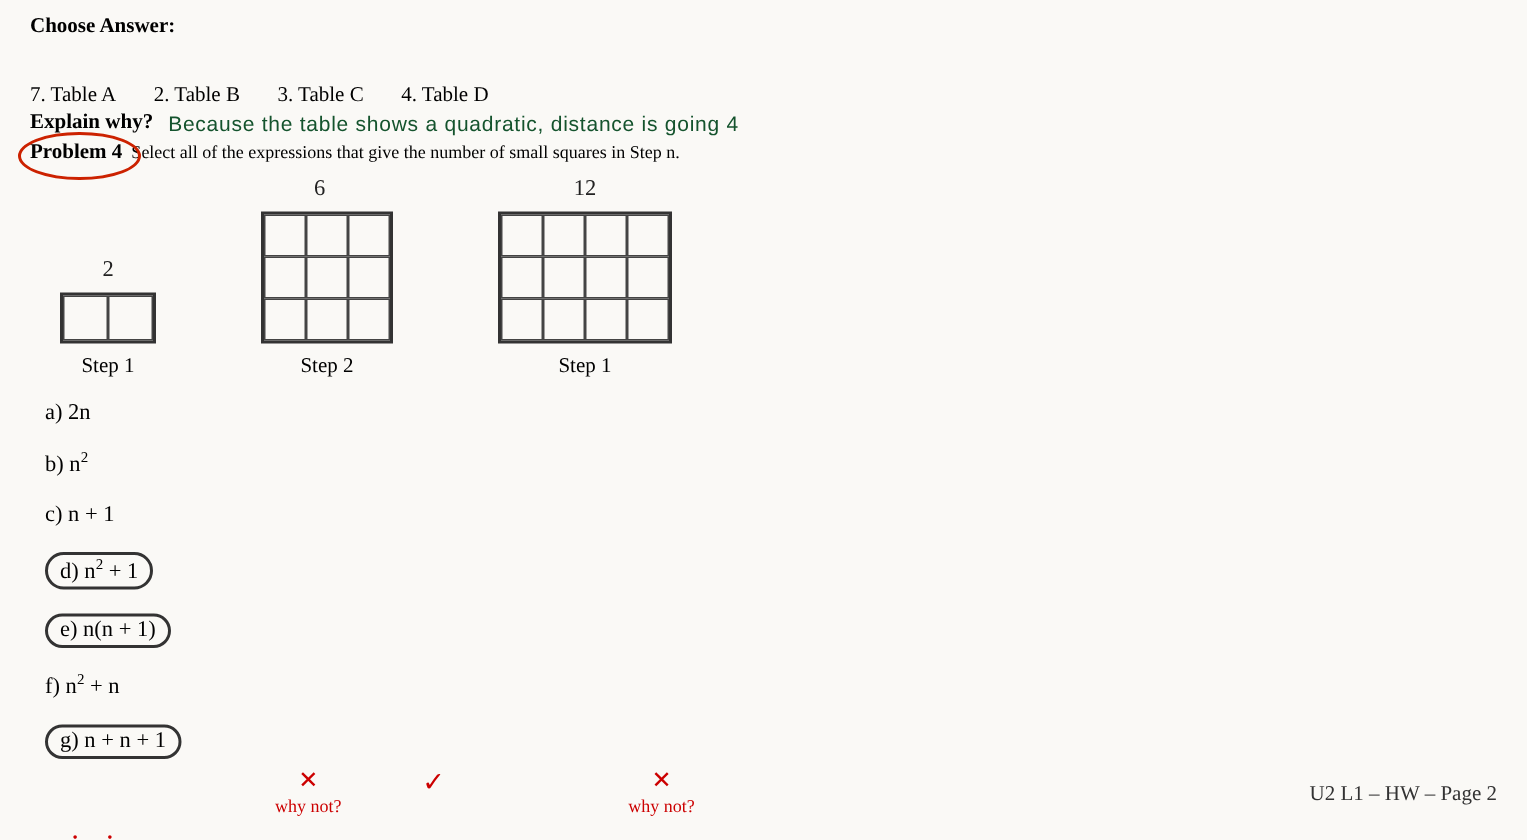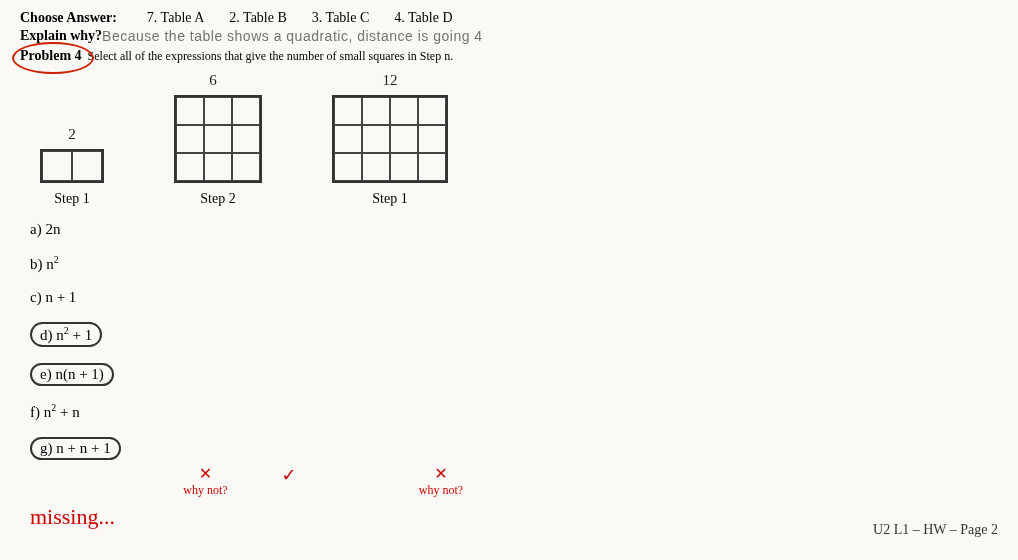--- a/index.html
+++ b/index.html
@@ -20,20 +20,21 @@
       padding: 10px 20px;
     }
 
     
     .header-row {
       display: flex;
       align-items: flex-start;
       gap: 30px;
       font-size: 15px;
       margin-bottom: 2px;
+      flex-direction: column;
     }
 
     .choose-answer {
       font-weight: bold;
       font-size: 14px;
       white-space: nowrap;
     }
 
     .table-options {
       display: flex;
@@ -42,40 +43,40 @@
     }
 
     .table-option {
       cursor: pointer;
     }
 
     
     .explain-row {
       display: flex;
       align-items: flex-start;
+      gap: 10px;
       margin-bottom: 4px;
     }
 
     .explain-label {
       font-weight: bold;
       font-size: 14px;
       white-space: nowrap;
     }
 
     .handwritten-because {
       font-family: 'Comic Sans MS', cursive, sans-serif;
       font-size: 14px;
-      color: #737373;
+      color: #14532d;
       letter-spacing: 0.5px;
     }
 
     
     .problem-row {
       display: flex;
-      align-items: center;
       gap: 6px;
       margin-bottom: 8px;
       font-size: 14px;
     }
 
     .problem-text {
       font-size: 12px;
     }
 
     .step-container {

